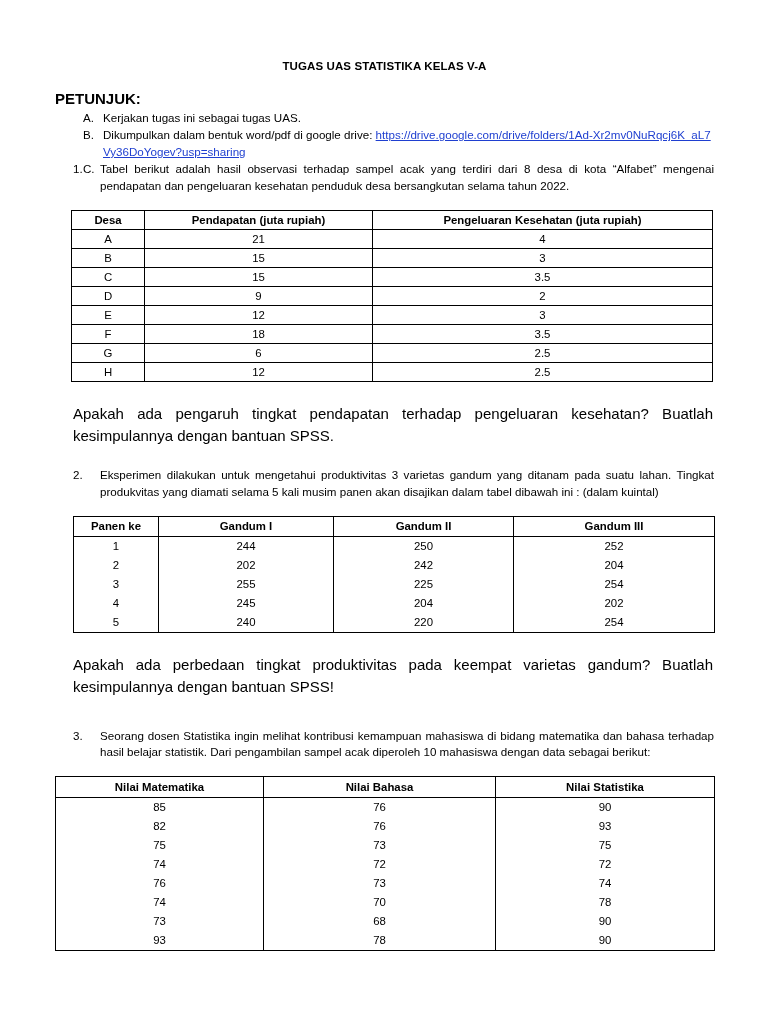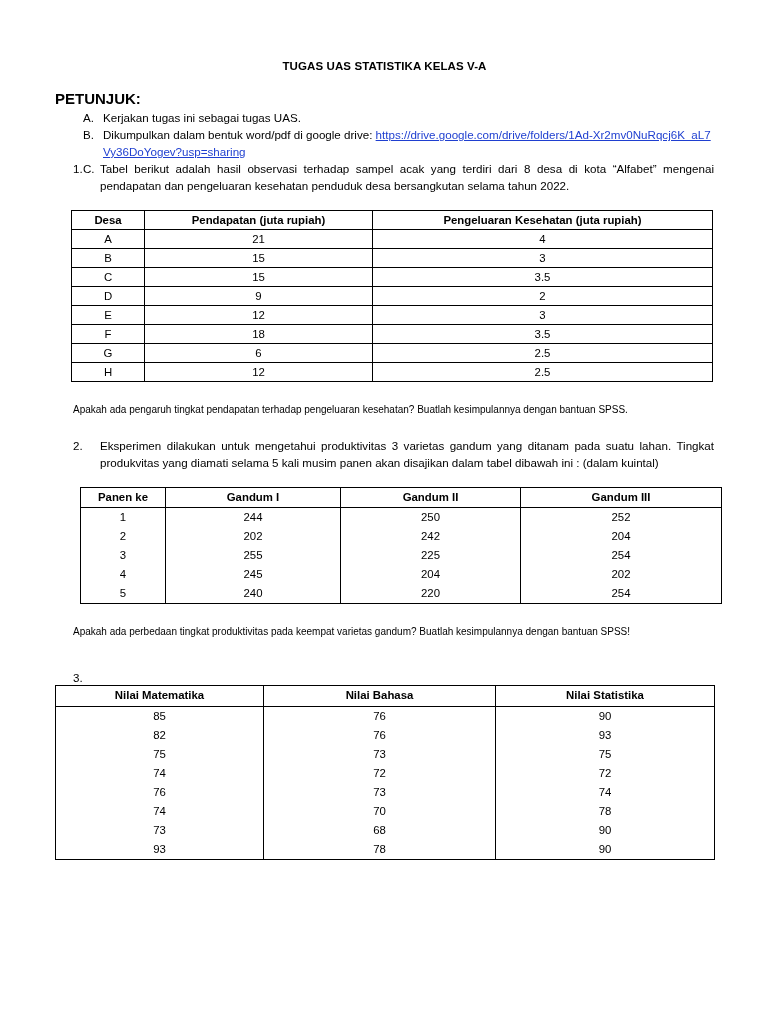--- a/index.html
+++ b/index.html
@@ -87,21 +87,21 @@
   .num-item .marker {
     position: absolute;
     left: 18px;
     top: 0;
     width: 20px;
     text-align: left;
   }
 
   
   .body-para {
-    font-size: 10px;
+    font-size: 15px;
     line-height: 1.45;
     text-align: justify;
     margin: 0;
     padding-left: 18px;
     padding-right: 1px;
   }
   .gap-md { height: 15px; }
   .gap-lg { height: 21px; }
   .gap-xl { height: 30px; }
 
@@ -130,21 +130,21 @@
     border: 1px solid #000000;
     height: 16px;
   }
   .tbl-1 .c1 { width: 73px; }
   .tbl-1 .c2 { width: 228px; }
   .tbl-1 .c3 { width: 340px; }
 
   
   .tbl-2 {
     width: 641px;
-    margin-left: 25px;
+    margin-left: 18px;
     border: 1px solid #000000;
   }
   .tbl-2 th {
     border-bottom: 1px solid #000000;
     height: 17px;
   }
   .tbl-2 th + th,
   .tbl-2 td + td {
     border-left: 1px solid #000000;
   }
@@ -329,20 +329,21 @@
 
   <div class="gap-lg"></div>
 
   <p class="body-para">Apakah ada perbedaan tingkat produktivitas pada keempat varietas gandum? Buatlah kesimpulannya dengan bantuan SPSS!</p>
 
   <div class="gap-xl"></div>
 
   <ul class="num-list">
     <li class="num-item">
       <span class="marker">3.</span>
+      <span>Seorang dosen Statistika ingin melihat kontribusi kemampuan mahasiswa di bidang matematika dan bahasa terhadap hasil belajar statistik. Dari pengambilan sampel acak diperoleh 10 mahasiswa dengan data sebagai berikut:</span>
     </li>
   </ul>
 
   <div class="gap-md"></div>
 
   <table class="tbl-3">
     <colgroup>
         <col class="c1">
         <col class="c2">
         <col class="c3">

